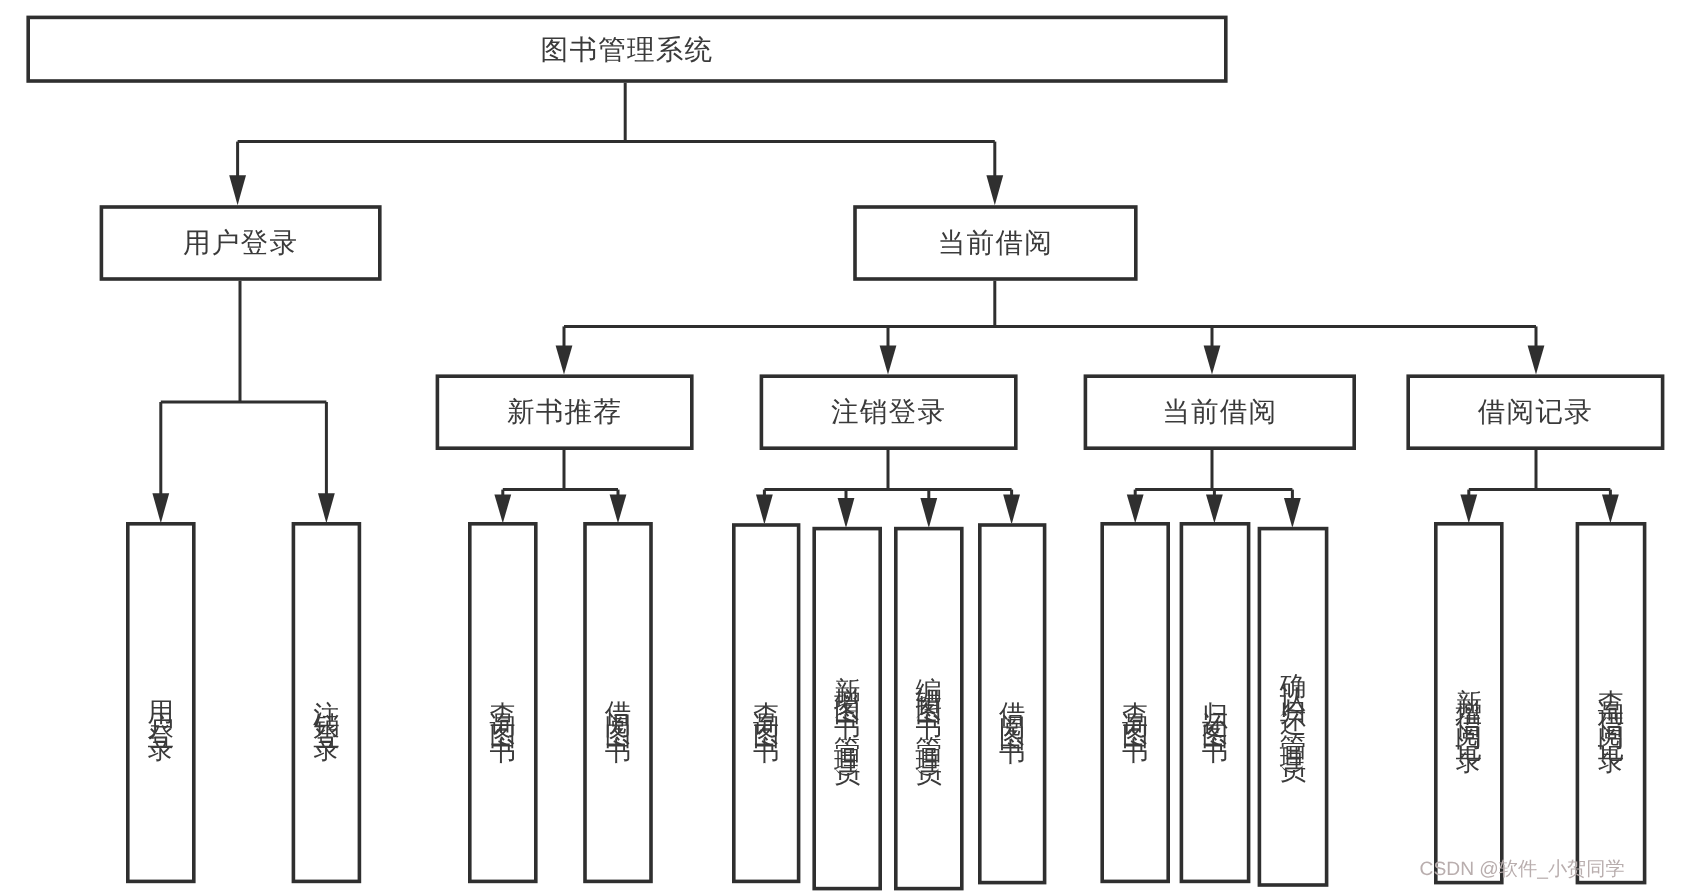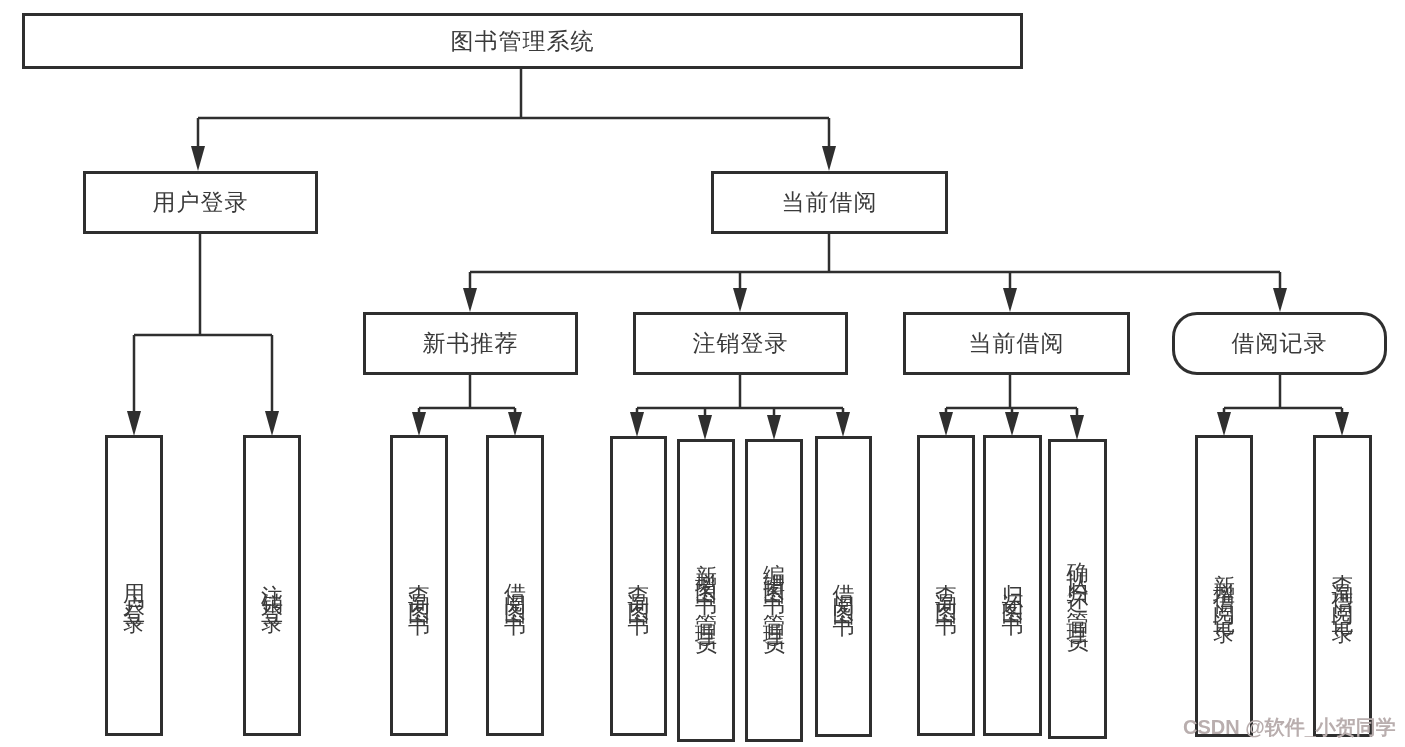--- a/index.html
+++ b/index.html
@@ -38,25 +38,24 @@
     text-orientation: mixed;
     font-size: 22px;
     line-height: 1;
     letter-spacing: 10px;
     white-space: nowrap;
   }
   .watermark {
     position: absolute;
     left: 1183px;
     top: 714px;
-    font-size: 20px;
+    font-size: 16px;
     color: #b9aeae;
     z-index: 2;
     white-space: nowrap;
-    font-weight: bold;
   }
 </style>
 </head>
 <body>
 
 <div id="canvas">
 
   <svg id="connectors" viewBox="0 0 1405 747" xmlns="http://www.w3.org/2000/svg">
     <g stroke="#2f2f2f" stroke-width="2.5" fill="none">
 
@@ -143,21 +142,21 @@
 
   <div class="node" style="left:363px; top:312px; width:215px; height:63px;">
     <span class="h-label">新书推荐</span>
   </div>
   <div class="node" style="left:633px; top:312px; width:215px; height:63px;">
     <span class="h-label">注销登录</span>
   </div>
   <div class="node" style="left:903px; top:312px; width:227px; height:63px;">
     <span class="h-label">当前借阅</span>
   </div>
-  <div class="node" style="left:1172px; top:312px; width:215px; height:63px;border-radius:25px;">
+  <div class="node" style="left:1172px; top:312px; width:215px; height:63px;">
     <span class="h-label">借阅记录</span>
   </div>
 
   <div class="node" style="left:105px; top:435px; width:58px; height:301px;">
     <span class="v-label">用户登录</span>
   </div>
   <div class="node" style="left:243px; top:435px; width:58px; height:301px;">
     <span class="v-label">注销登录</span>
   </div>
 

